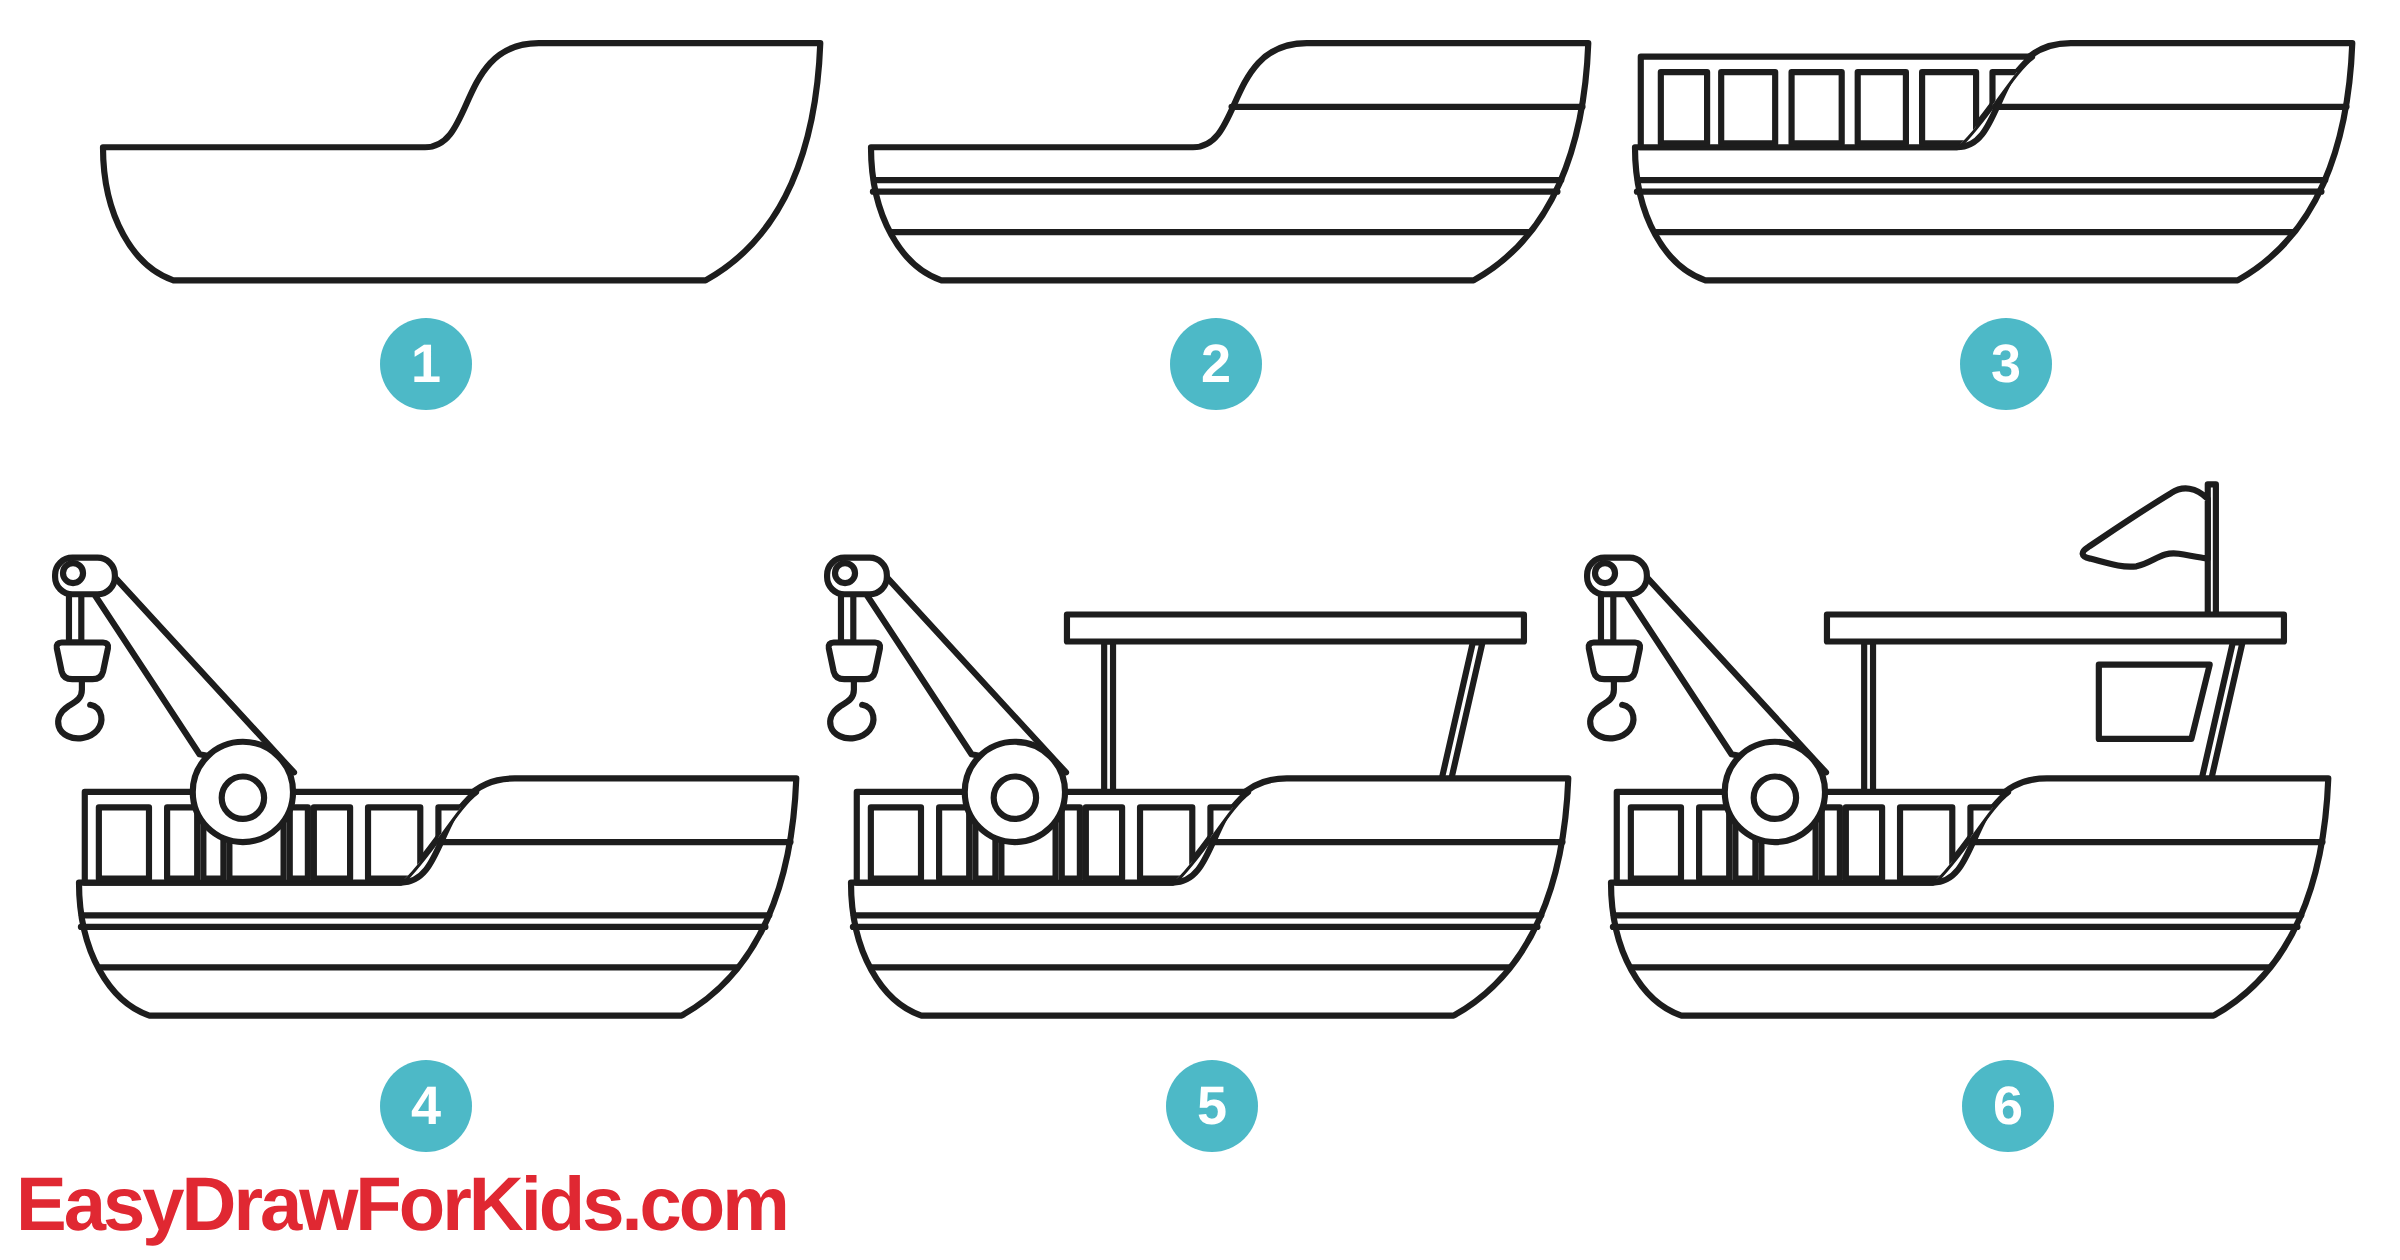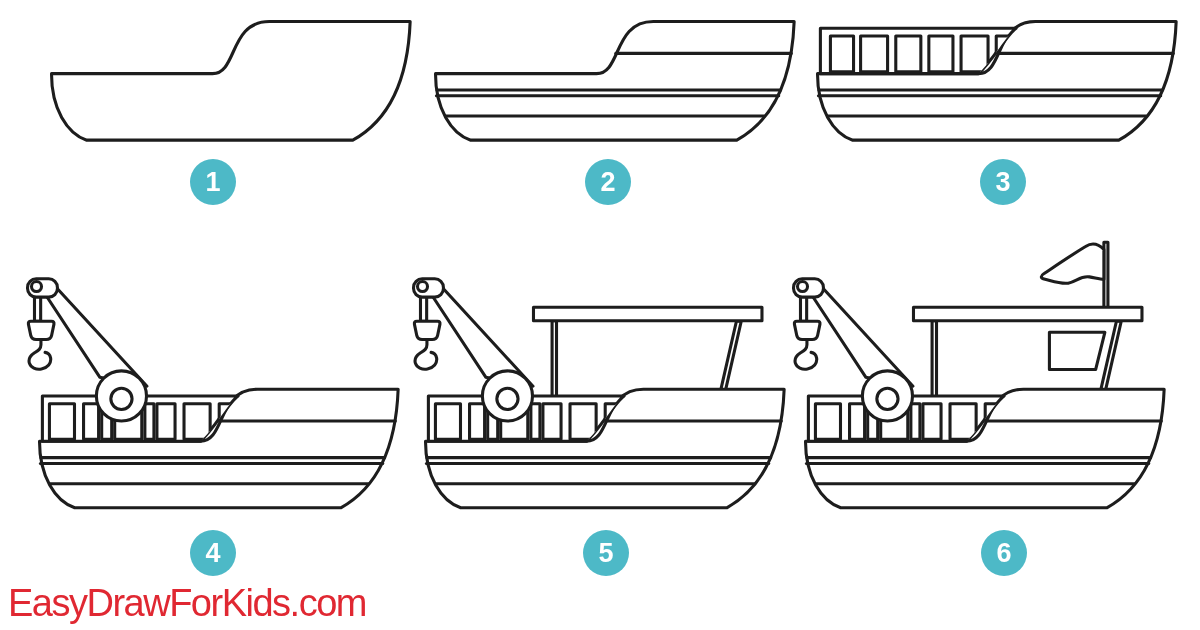--- a/index.html
+++ b/index.html
@@ -21,21 +21,21 @@
     color:#fff;font-size:27px;font-weight:bold;
   }
   .badge-1{left:190px;top:159px;}
   .badge-2{left:585px;top:159px;}
   .badge-3{left:980px;top:159px;}
   .badge-4{left:190px;top:530px;}
   .badge-5{left:583px;top:530px;}
   .badge-6{left:981px;top:530px;}
   .site-logo{
     position:absolute;left:8px;top:582px;
-    font-size:38px;font-weight:normal;letter-spacing:-1.5px;white-space:nowrap;
+    font-size:38px;font-weight:bold;letter-spacing:-1.5px;white-space:nowrap;
   }
 </style>
 </head>
 <body>
 
 <div class="canvas">
 
   <figure class="step">
     <svg class="boat boat-1" viewBox="0 160 390 140" preserveAspectRatio="xMidYMid meet">
         <path d="M14 226 L181 226 C207 226 198 172 240 172 L386 172 C384 225 368 272 326.5 295 L50.5 295 C30 288 14 262 14 226 Z" fill="#ffffff" stroke="#1d1d1d" stroke-width="3.2" stroke-linejoin="round" stroke-linecap="round"></path>

